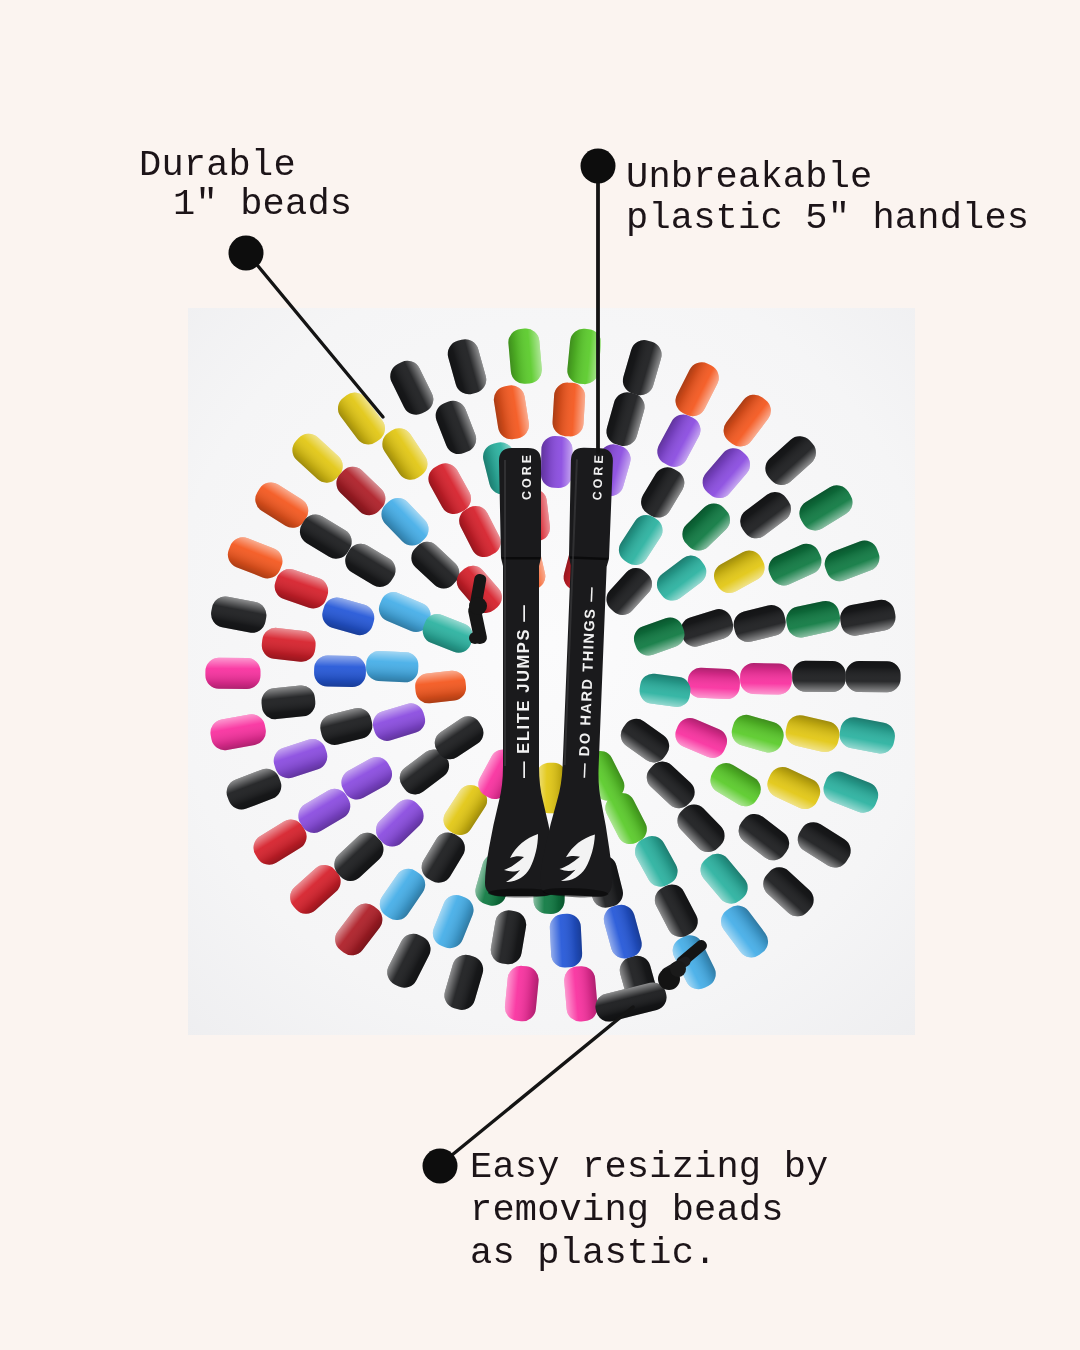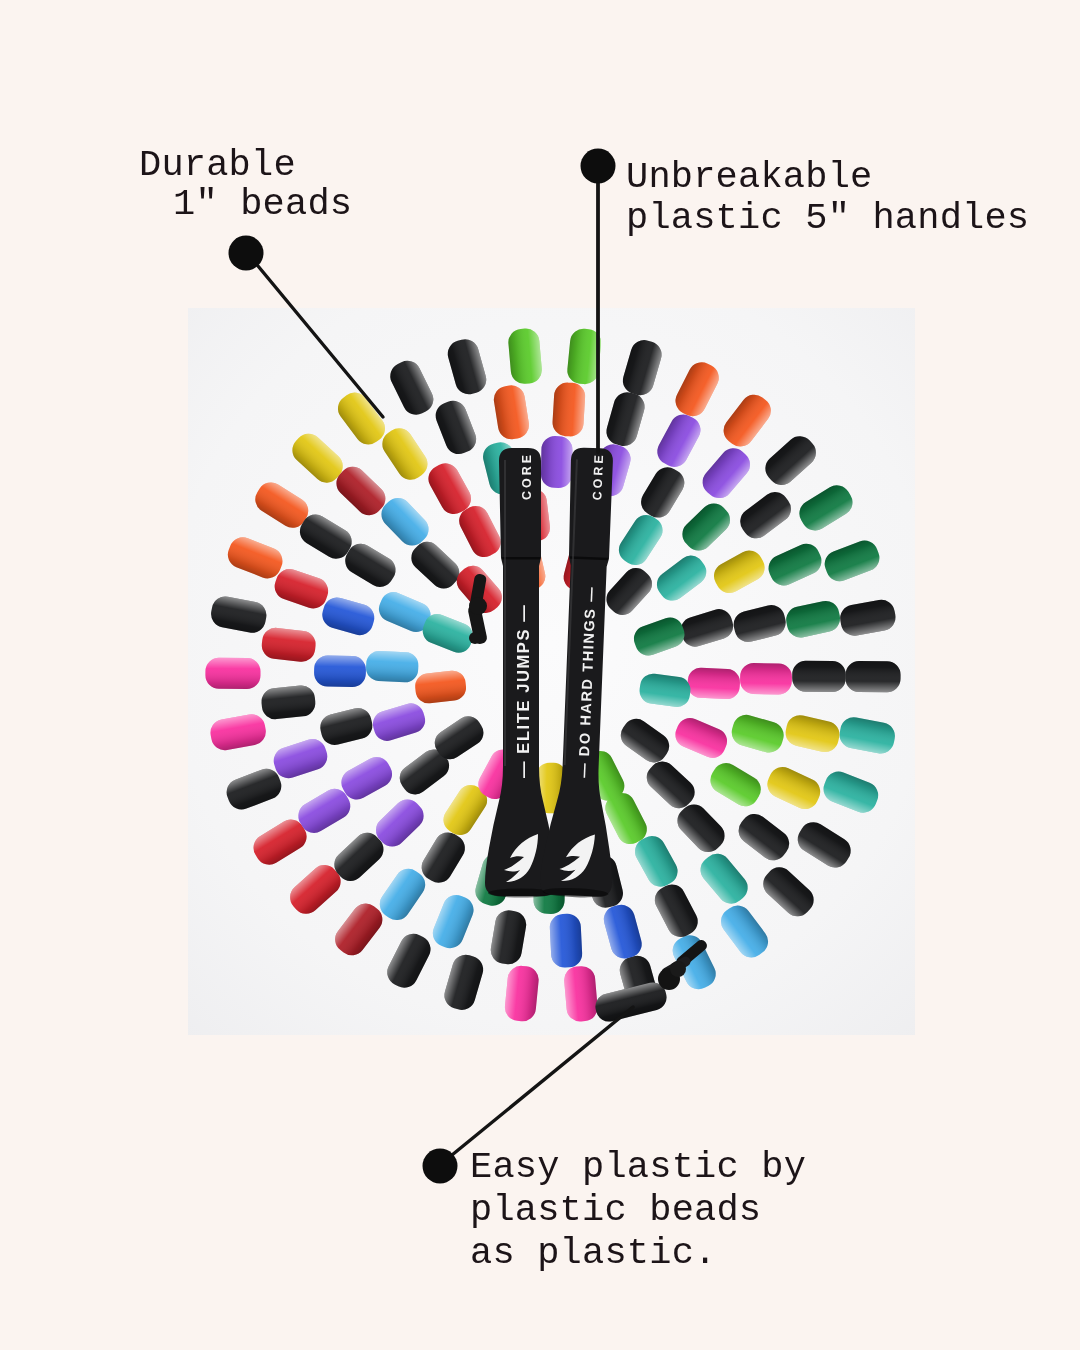--- a/index.html
+++ b/index.html
@@ -581,17 +581,17 @@
 
   <div class="label" id="label-durable" style="color: rgb(28, 20, 24);">
     <span class="l1">Durable</span>
     <span class="l2">1" beads</span>
   </div>
   <div class="label" id="label-handles" style="color: rgb(28, 20, 24);">
     <span>Unbreakable</span>
     <span>plastic 5" handles</span>
   </div>
   <div class="label" id="label-resize" style="color: rgb(28, 20, 24);">
-    <span>Easy plastic by</span>
-    <span>plastic beads</span>
+    <span>Easy resizing by</span>
+    <span>removing beads</span>
     <span>as plastic.</span>
   </div>
 </div>
 
 </body></html>

